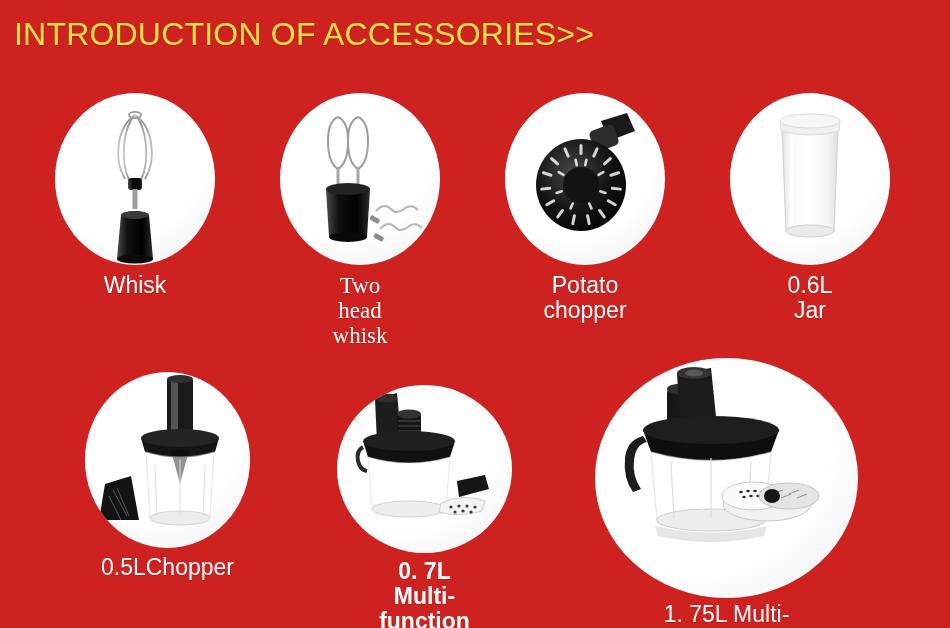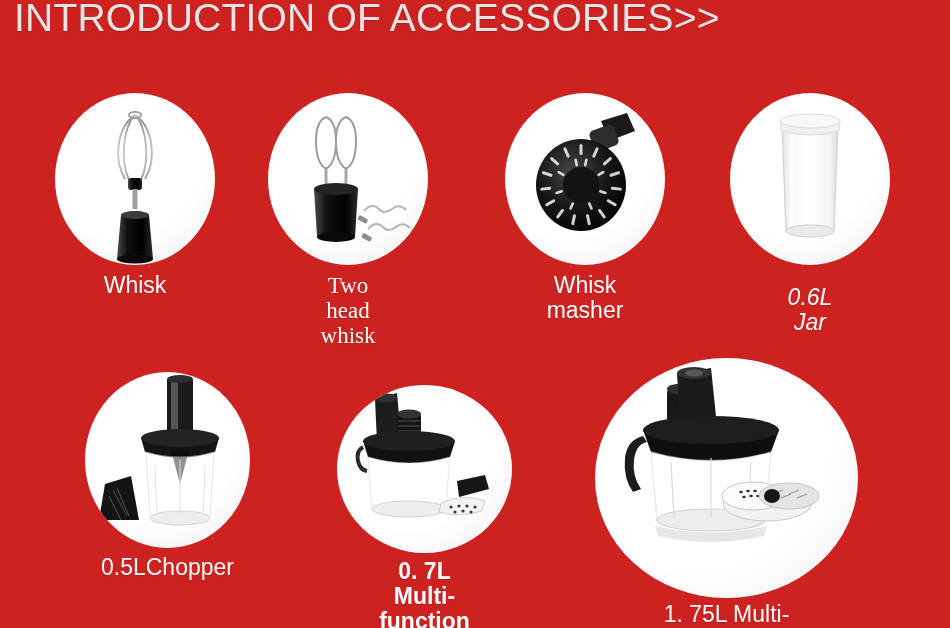--- a/index.html
+++ b/index.html
@@ -18,25 +18,25 @@
     width: 950px;
     height: 628px;
     background: #cd2220;
     overflow: hidden;
   }
 
   
   #title {
     position: absolute;
     left: 14px;
-    top: 0;
-    font-size: 39px;
+    top: 16px;
+    font-size: 32px;
     line-height: 36px;
     letter-spacing: 0.2px;
-    color: #e5e5e5;
+    color: #fde047;
     white-space: nowrap;
     text-shadow: 0 1px 1px rgba(0,0,0,0.18);
   }
 
   
   .item {
     position: absolute;
   }
   .bubble {
     position: relative;
@@ -93,21 +93,21 @@
         <rect x="73" y="85" width="14" height="12" rx="3" fill="url(#blk1)"></rect>
         <rect x="77.5" y="96" width="5" height="20" fill="#9e9e9e"></rect>
         <path d="M66 122 q14 -8 28 0 l4 44 q-18 7 -36 0 z" fill="url(#blk1)"></path>
         <ellipse cx="80" cy="122" rx="14" ry="4" fill="#3a3a3a"></ellipse>
         <ellipse cx="80" cy="166" rx="18" ry="4.5" fill="#0b0b0b"></ellipse>
       </svg>
     </div>
     <div class="caption" style="top:180px;">Whisk</div>
   </div>
 
-  <div class="item" style="left:268px; top:93px; width:160px;font-family:Liberation Serif, serif;">
+  <div class="item" style="left:280px; top:93px; width:160px;font-family:Liberation Serif, serif;">
     <div class="bubble" style="width:160px; height:172px;">
       <svg class="art" viewBox="0 0 160 172">
         <g fill="none" stroke="#9d9d9d" stroke-width="2">
           <path d="M58 24 q-10 4 -10 24 q0 22 10 28"></path>
           <path d="M58 24 q10 4 10 24 q0 22 -10 28"></path>
           <path d="M78 24 q-10 4 -10 24 q0 22 10 28"></path>
           <path d="M78 24 q10 4 10 24 q0 22 -10 28"></path>
         </g>
         <rect x="56.5" y="74" width="3" height="22" fill="#a5a5a5"></rect>
         <rect x="76.5" y="74" width="3" height="22" fill="#a5a5a5"></rect>
@@ -161,21 +161,21 @@
             <rect x="-1.3" y="-27" width="2.6" height="8" rx="1.3" transform="rotate(108)"></rect>
             <rect x="-1.3" y="-27" width="2.6" height="8" rx="1.3" transform="rotate(156)"></rect>
             <rect x="-1.3" y="-27" width="2.6" height="8" rx="1.3" transform="rotate(204)"></rect>
             <rect x="-1.3" y="-27" width="2.6" height="8" rx="1.3" transform="rotate(252)"></rect>
             <rect x="-1.3" y="-27" width="2.6" height="8" rx="1.3" transform="rotate(300)"></rect>
             <rect x="-1.3" y="-27" width="2.6" height="8" rx="1.3" transform="rotate(348)"></rect>
           </g>
         </g>
       </svg>
     </div>
-    <div class="caption" style="top:180px;">Whisk masher</div>
+    <div class="caption" style="top:180px;">Potato chopper</div>
   </div>
 
   <div class="item" style="left:730px; top:93px; width:160px;">
     <div class="bubble" style="width:160px; height:172px;">
       <svg class="art" viewBox="0 0 160 172">
         <defs>
           <linearGradient id="glass" x1="0" y1="0" x2="1" y2="0">
             <stop offset="0%" stop-color="#e3e3e3"></stop>
               <stop offset="16%" stop-color="#fafafa"></stop>
             <stop offset="52%" stop-color="#ffffff"></stop>
@@ -183,21 +183,21 @@
             <stop offset="100%" stop-color="#dcdcdc"></stop>
           </linearGradient>
         </defs>
         <path d="M52 32 l4 106 q24 9 48 0 l4 -106 z" fill="url(#glass)" stroke="#d2d2d2" stroke-width="1.2"></path>
         <ellipse cx="80" cy="138" rx="24" ry="6" fill="#eaeaea" stroke="#d0d0d0" stroke-width="1"></ellipse>
         <path d="M50 28 q30 -8 60 0 l-1 10 q-29 8 -58 0 z" fill="#f0f0f0" stroke="#dcdcdc" stroke-width="1"></path>
         <ellipse cx="80" cy="28" rx="30" ry="7" fill="#f7f7f7" stroke="#dadada" stroke-width="1"></ellipse>
         <rect x="60" y="44" width="3" height="88" fill="#ffffff" opacity="0.9"></rect>
       </svg>
     </div>
-    <div class="caption" style="top:192px;font-style:italic;">0.6L Jar</div>
+    <div class="caption" style="top:180px;">0.6L Jar</div>
   </div>
 
   <div class="item" style="left:85px; top:372px; width:165px;">
     <div class="bubble" style="width:165px; height:176px;">
       <svg class="art" viewBox="0 0 165 176">
         <rect x="82" y="6" width="26" height="60" rx="3" fill="#1b1b1b"></rect>
         <rect x="86" y="6" width="7" height="58" fill="#555"></rect>
         <ellipse cx="95" cy="7" rx="13" ry="4" fill="#2e2e2e"></ellipse>
         <path d="M56 66 q39 -12 78 0 l-4 14 q-35 11 -70 0 z" fill="#141414"></path>
         <ellipse cx="95" cy="66" rx="39" ry="9" fill="#242424"></ellipse>

